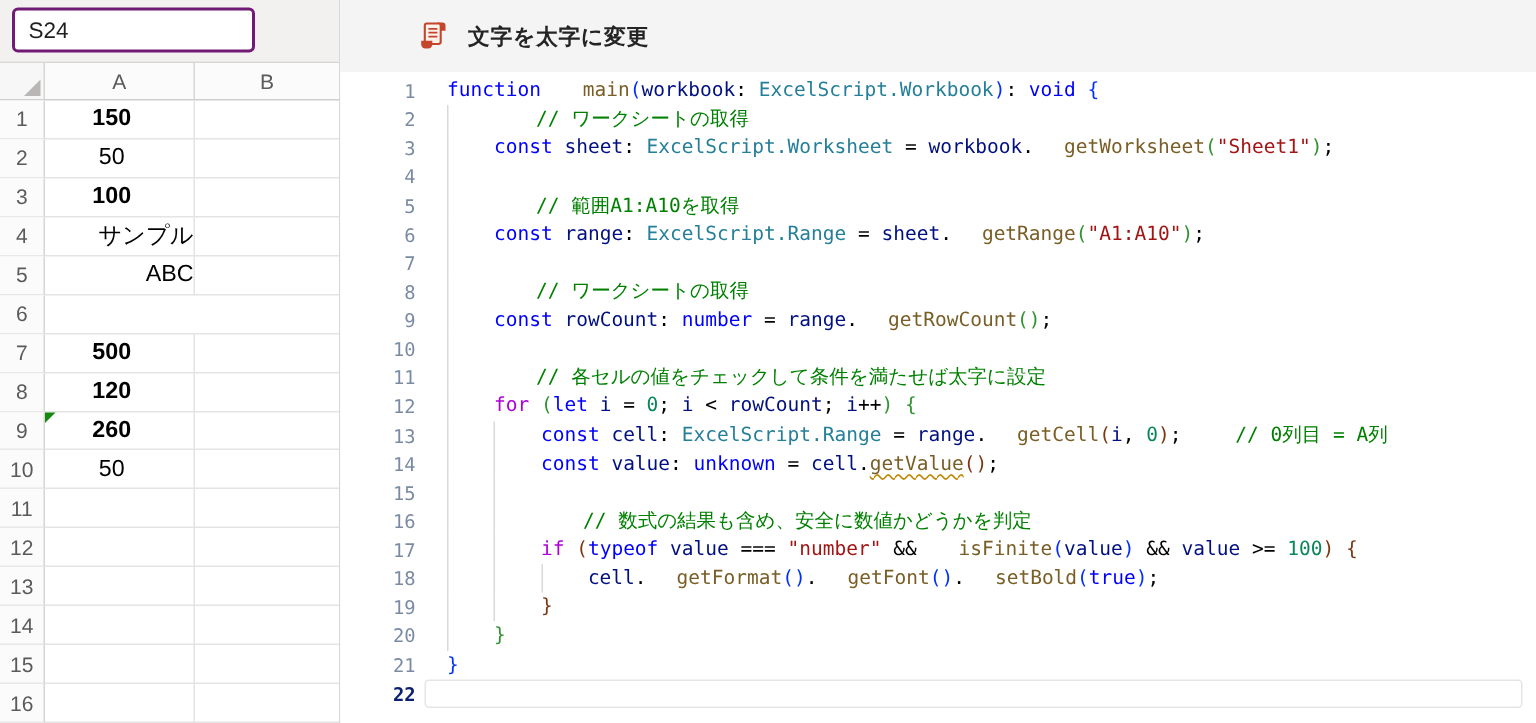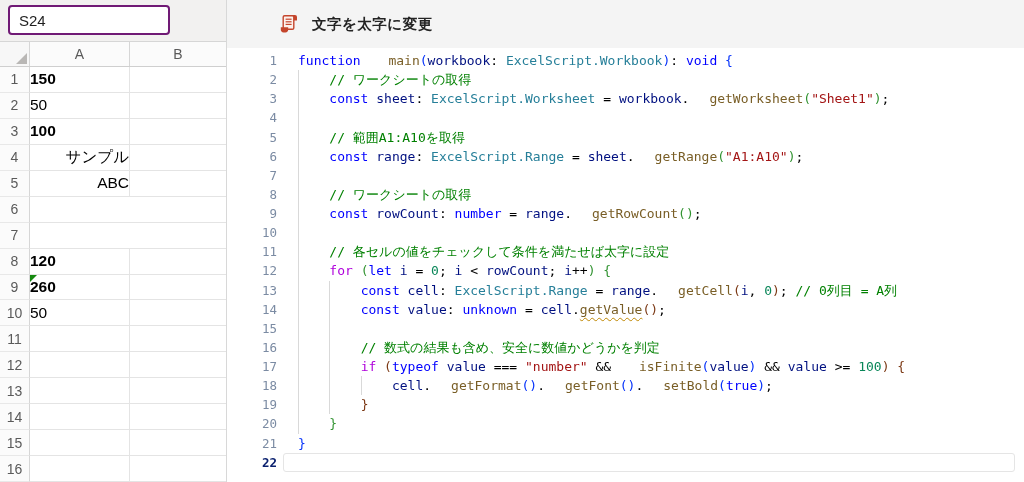--- a/index.html
+++ b/index.html
@@ -17,21 +17,21 @@
                 border-left:11px solid transparent; border-bottom:11px solid #b9b7b5; }
   .col-hdr { display:flex; align-items:center; justify-content:center; color:#5a5a5a; font-size:14px; background:#fbfbfb; }
   .col-hdr.a { width:100px; flex:none; border-right:1px solid #d6d6d6; }
   .col-hdr.b { flex:1; }
   .sheet-rows { flex:1; display:flex; flex-direction:column; }
   .data-row { display:flex; height:25.94px; flex:none; }
   .row-num { width:30px; flex:none; display:flex; align-items:center; justify-content:center;
              background:#fbfbfb; border-right:1px solid #d6d6d6; border-bottom:1px solid #e8e8e8; color:#5a5a5a; font-size:14px; }
   .cell-a { width:100px; flex:none; position:relative; display:flex; align-items:center;
             border-right:1px solid #e4e4e4; border-bottom:1px solid #e4e4e4; font-size:15.5px; color:#000; }
-  .cell-a.right { justify-content:flex-start; padding-right:10px; }
+  .cell-a.right { justify-content:center; padding-right:10px; }
   .cell-a.left  { justify-content:flex-end; padding-left:5px; }
   .cell-a.bold  { font-weight:700; }
   .cell-b { flex:1; border-bottom:1px solid #e4e4e4; }
   .flag-tri { position:absolute; top:0; left:0; width:0; height:0;
               border-top:7px solid var(--flag-green,#107c10); border-right:7px solid transparent; }
 
   
   .editor-pane { flex:1; min-width:0; display:flex; flex-direction:column; background:#fff; }
   .editor-header { height:48px; flex:none; background:#f4f4f4; display:flex; align-items:center; padding-left:51px; gap:13px; }
   .script-icon svg { display:block; }
@@ -44,21 +44,21 @@
   .code-text { margin-left:21px; flex:1; position:relative; white-space:pre; color:#000; }
   .guide { position:absolute; top:0; bottom:0; width:1px; background:#d9d9d9; }
 
   .tk-kw  { color:var(--c-kw,#0000ff); }
   .tk-ctrl{ color:var(--c-ctrl,#af00db); }
   .tk-type{ color:var(--c-type,#267f99); }
   .tk-fn  { color:var(--c-fn,#795e26);margin-left:20px; }
   .tk-var { color:var(--c-var,#001080); }
   .tk-str { color:var(--c-str,#a31515); }
   .tk-num { color:var(--c-num,#098658); }
-  .tk-com { color:var(--c-com,#008000); }
+  .tk-com { color:var(--c-com,#008000);margin-left:28px; }
   .tk-pl  { color:#000000; }
   .tk-b1  { color:var(--c-b1,#0431fa); }
   .tk-b2  { color:var(--c-b2,#319331); }
   .tk-b3  { color:var(--c-b3,#7b3814); }
   .tk-fnw { color:var(--c-fn,#795e26); text-decoration:underline wavy var(--c-warn,#bf8803);
             text-decoration-thickness:1px; text-underline-offset:3px; text-decoration-skip-ink:none; }
 </style>
 </head>
 <body>
 
@@ -108,20 +108,23 @@
           <span>ABC</span>
         </div>
         <div class="cell-b"></div>
       </div>
       <div class="data-row">
         <div class="row-num">6</div>
         <div class="cell-b"></div>
       </div>
       <div class="data-row">
         <div class="row-num">7</div>
+        <div class="cell-a right bold">
+          <span>500</span>
+        </div>
         <div class="cell-b"></div>
       </div>
       <div class="data-row">
         <div class="row-num">8</div>
         <div class="cell-a right bold">
           <span>120</span>
         </div>
         <div class="cell-b"></div>
       </div>
       <div class="data-row">

